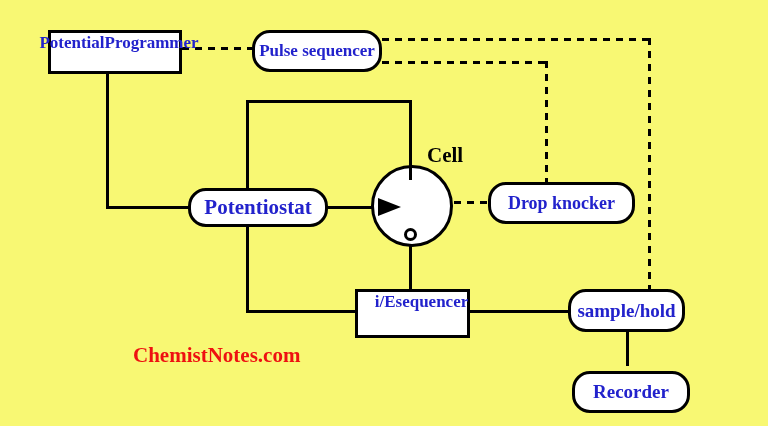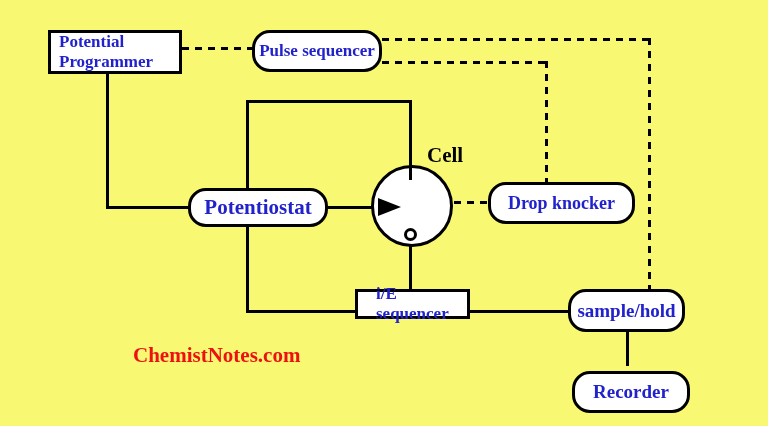--- a/index.html
+++ b/index.html
@@ -17,21 +17,21 @@
     background:var(--background);
     font-family:"Liberation Serif", serif;
     overflow:hidden;
   }
   .node{
     position:absolute;
     background:var(--box-fill);
     border:3px solid var(--box-border);
     box-sizing:border-box;
     display:flex;
-    flex-direction:column;
+    flex-direction:row;
     justify-content:center;
     color:var(--label-text);
     font-weight:bold;
     line-height:1.15;
   }
   .node.center{align-items:center;text-align:center;border-radius:18px;}
   .node.left{align-items:flex-start;text-align:left;}
   .hline,.vline{position:absolute;background:var(--box-border);}
   .hline{height:3px;}
   .vline{width:3px;}
@@ -105,21 +105,21 @@
   </div>
 
   <div class="node center" style="left:188px;top:188px;width:140px;height:39px;font-size:21px;">
     <span>Potentiostat</span>
   </div>
 
   <div class="node center" style="left:488px;top:182px;width:147px;height:42px;font-size:18px;">
     <span>Drop knocker</span>
   </div>
 
-  <div class="node left" style="left:355px;top:289px;width:115px;height:30px;padding-left:18px;font-size:17px;font-family:Liberation Serif, serif;">
+  <div class="node left" style="left:355px;top:289px;width:115px;height:49px;padding-left:18px;font-size:17px;font-family:Liberation Serif, serif;">
     <span>i/E</span>
     <span>sequencer</span>
   </div>
 
   <div class="node center" style="left:568px;top:289px;width:117px;height:43px;font-size:19px;">
     <span>sample/hold</span>
   </div>
 
   <div class="node center" style="left:572px;top:371px;width:118px;height:42px;font-size:19px;">
     <span>Recorder</span>

